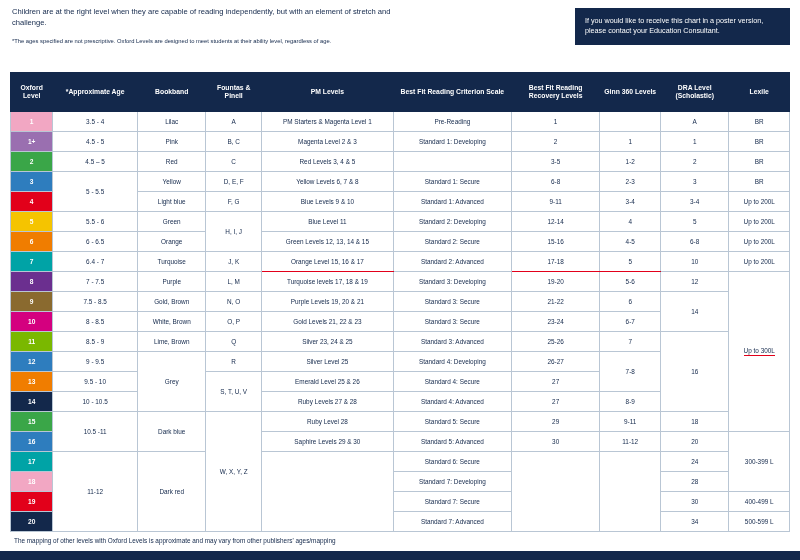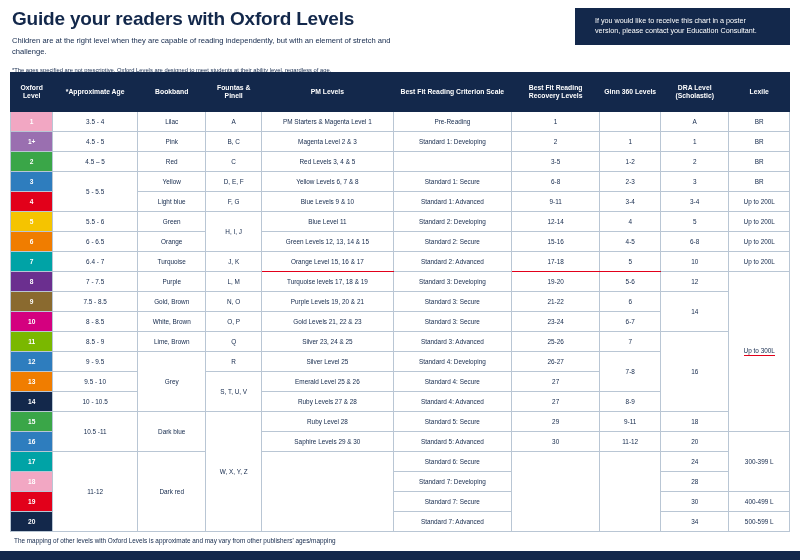--- a/index.html
+++ b/index.html
@@ -16,21 +16,21 @@
   .header{display:flex;align-items:flex-start;height:62px;}
   .header-left{width:395px;}
   .title{
     font-size:19px;font-weight:bold;color:#13284b;margin:2px 0 5px 2px;letter-spacing:-0.2px;
   }
   .subtitle{font-size:7.6px;line-height:1.45;color:#13284b;margin:0 0 10px 2px;max-width:385px;}
   .footnote{font-size:5.8px;color:#13284b;margin:0 0 0 2px;}
   .header-spacer{flex:1;}
   .contact-box{
     width:215px;min-height:36px;background:#13284b;color:#ffffff;
-    font-size:7.2px;line-height:1.45;padding:8px 20px;box-sizing:border-box;margin-top:2px;
+    font-size:7.2px;line-height:1.45;padding:8px 10px;box-sizing:border-box;margin-top:2px;
   }
 
   
   table.levels{
     border-collapse:collapse;width:780px;margin-top:4px;table-layout:fixed;
     font-size:6.4px;
   }
   table.levels th{
     background:#13284b;color:#ffffff;font-weight:bold;font-size:6.8px;
     padding:6px 2px;text-align:center;vertical-align:middle;line-height:1.25;
@@ -68,21 +68,20 @@
   col.c8{width:68px;}
   col.c9{width:60px;}
 </style>
 </head>
 <body>
 
 <div class="page">
 
   <div class="header">
     <div class="header-left">
-      <div class="title">Guide your readers with Oxford Levels</div>
       <div class="subtitle">Children are at the right level when they are capable of reading independently, but with an element of stretch and challenge.</div>
       <div class="footnote">*The ages specified are not prescriptive. Oxford Levels are designed to meet students at their ability level, regardless of age.</div>
     </div>
     <div class="header-spacer"></div>
     <div class="contact-box">If you would like to receive this chart in a poster version, please contact your Education Consultant.</div>
   </div>
 
   <table class="levels">
     <colgroup>
       <col class="c0">

